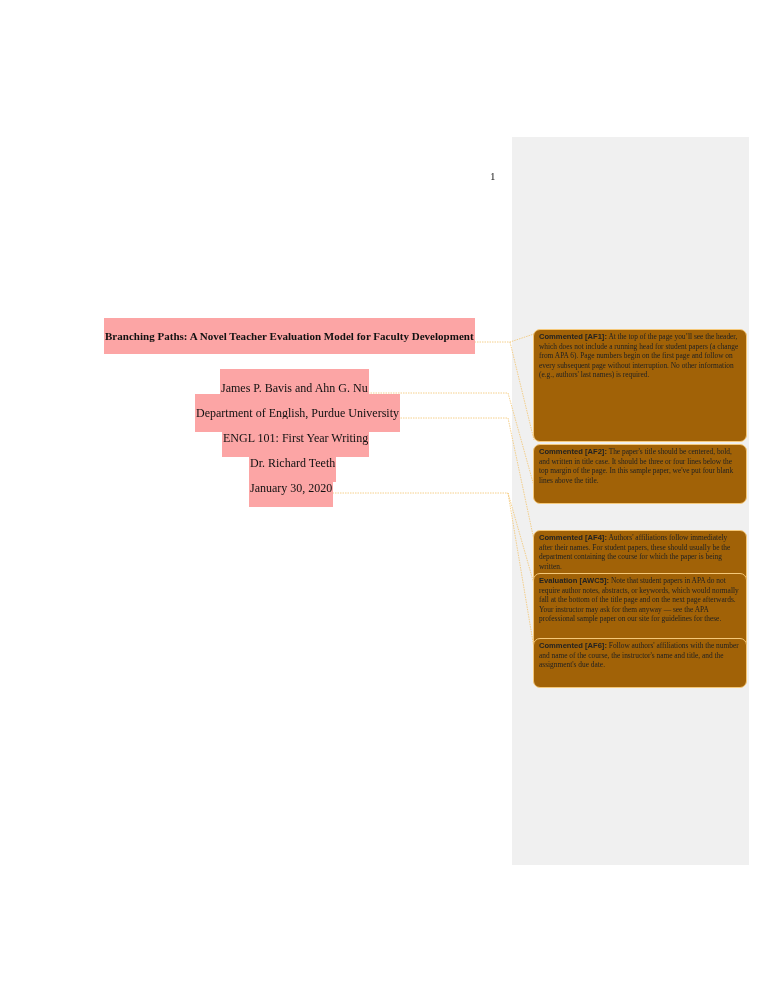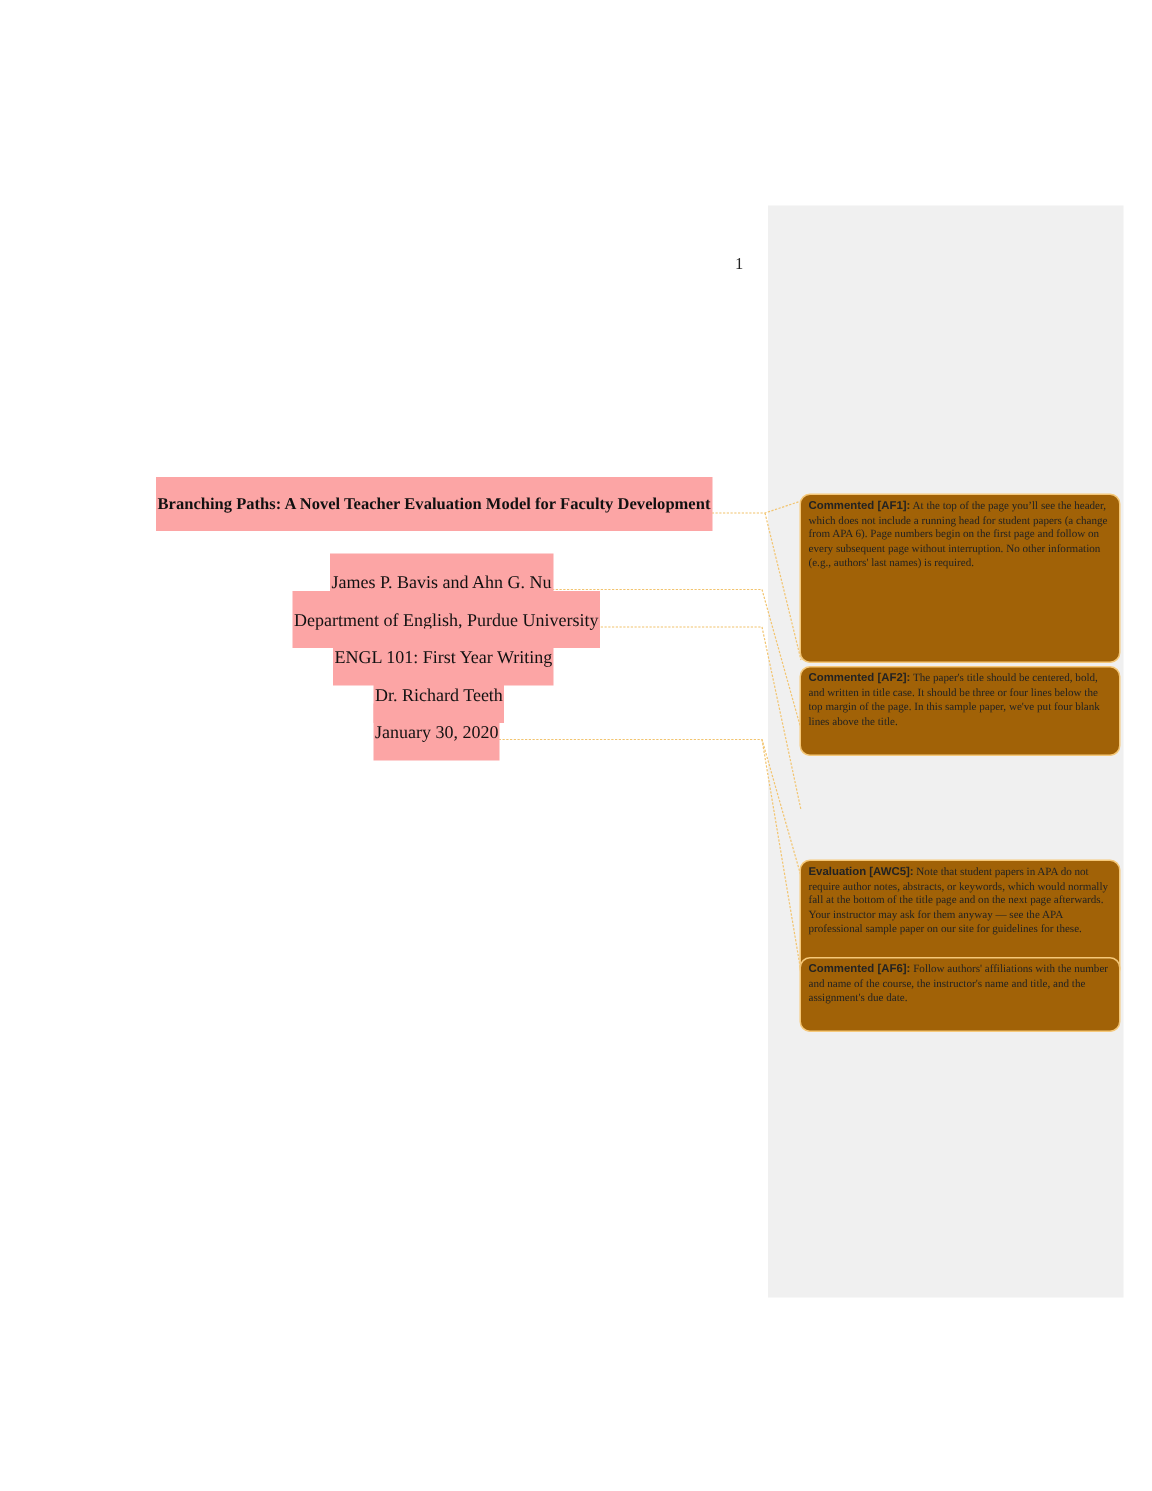--- a/index.html
+++ b/index.html
@@ -135,20 +135,24 @@
     <span class="label">Commented [AF1]:</span>
     <span>At the top of the page you’ll see the header, which does not include a running head for student papers (a change from APA 6). Page numbers begin on the first page and follow on every subsequent page without interruption. No other information (e.g., authors' last names) is required.</span>
   </div>
 
   <div class="comment" style="top:405px; height:40px;margin-top:39px;">
     <span class="label">Commented [AF2]:</span>
     <span>The paper's title should be centered, bold, and written in title case. It should be three or four lines below the top margin of the page. In this sample paper, we've put four blank lines above the title.</span>
   </div>
 
 
+  <div class="comment" style="top:530px; height:38px;">
+    <span class="label">Commented [AF4]:</span>
+    <span>Authors' affiliations follow immediately after their names. For student papers, these should usually be the department containing the course for which the paper is being written.</span>
+  </div>
 
   <div class="comment" style="top:573px; height:60px;">
     <span class="label">Evaluation [AWC5]:</span>
     <span>Note that student papers in APA do not require author notes, abstracts, or keywords, which would normally fall at the bottom of the title page and on the next page afterwards. Your instructor may ask for them anyway — see the APA professional sample paper on our site for guidelines for these.</span>
   </div>
 
   <div class="comment" style="top:638px; height:30px;">
     <span class="label">Commented [AF6]:</span>
     <span>Follow authors' affiliations with the number and name of the course, the instructor's name and title, and the assignment's due date.</span>
   </div>

